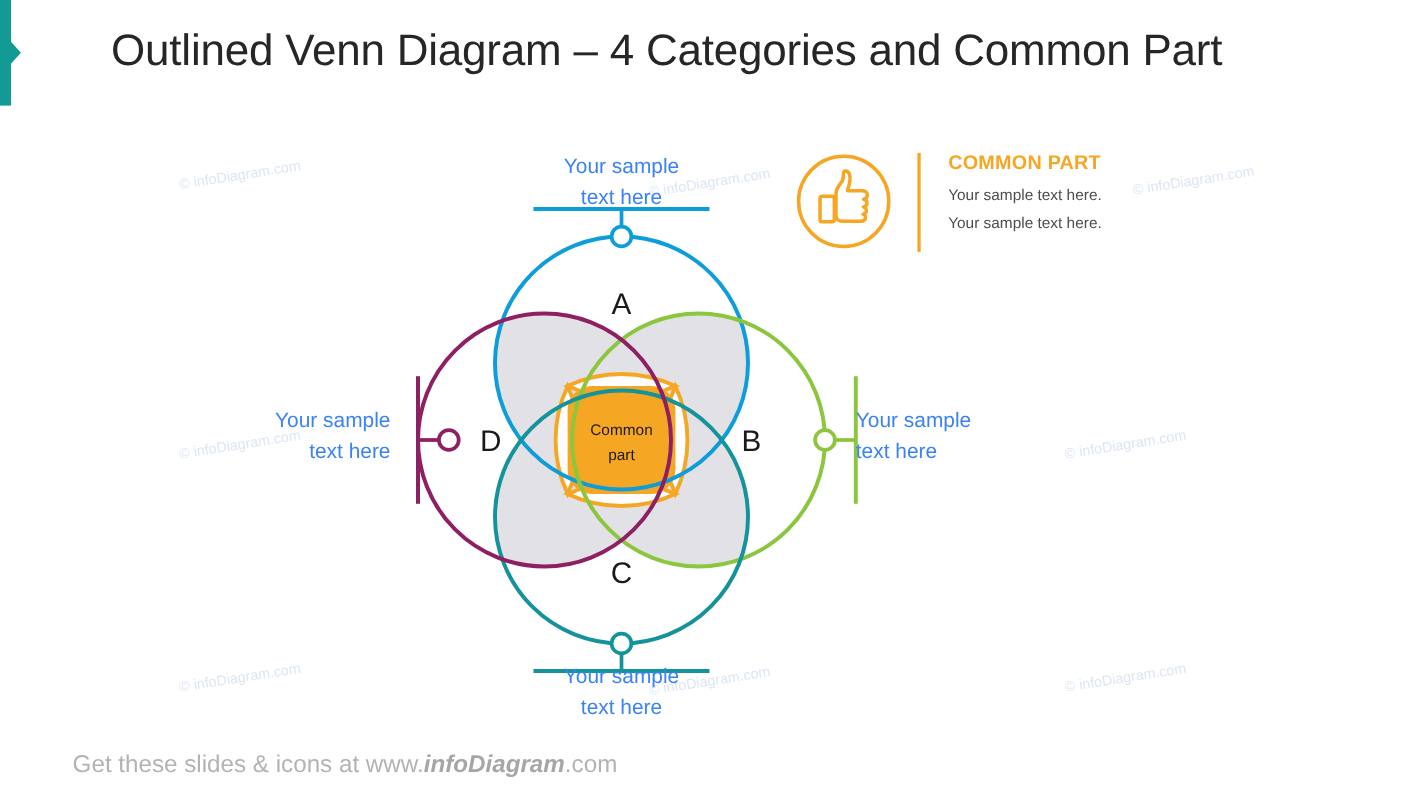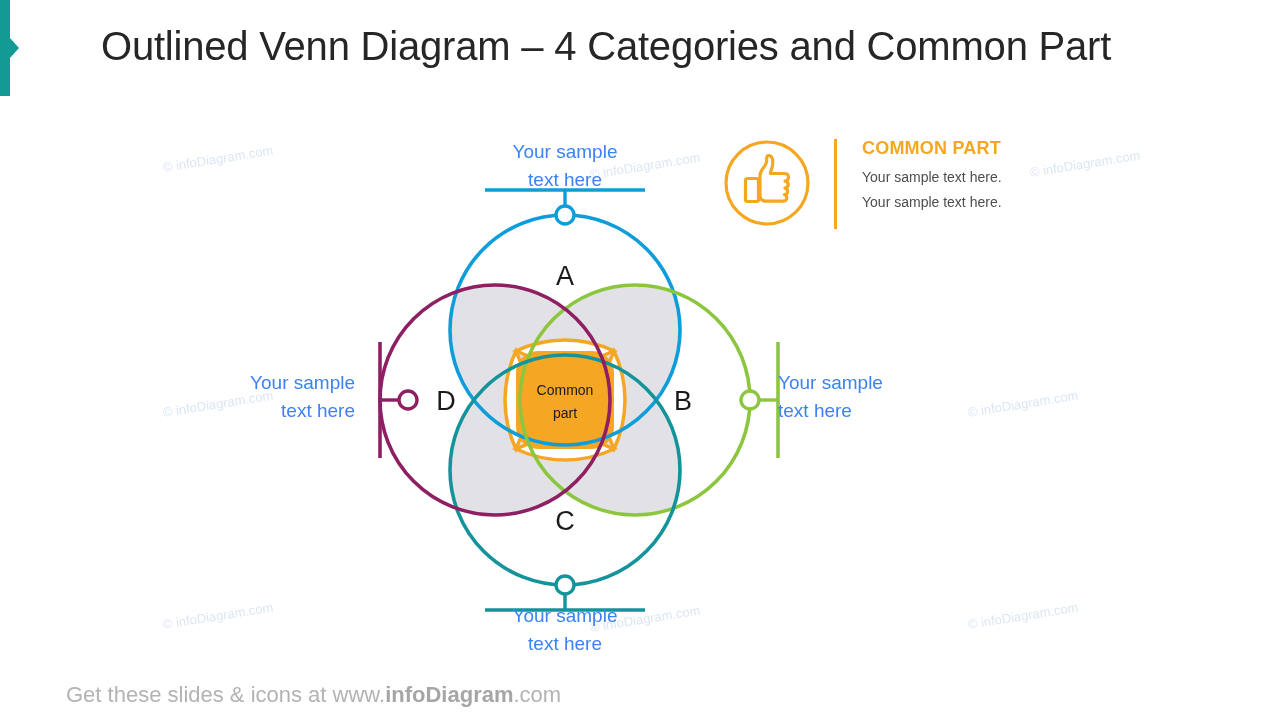--- a/index.html
+++ b/index.html
@@ -138,21 +138,21 @@
 
   
   .footer {
     position: absolute;
     left: 66px;
     top: 682px;
     font-size: 22px;
     color: #b3b3b3;
     white-space: nowrap;
   }
-  .footer b { color: #a6a6a6; font-weight: 700; }
+  .footer b { color: #a6a6a6; font-weight: 700; font-style: italic; }
 </style>
 </head>
 <body>
 
 <div class="accent-bar"></div>
 <div class="accent-notch"></div>
 
 <div class="page-title">Outlined Venn Diagram – 4 Categories and Common Part</div>
 
 <div id="watermark-layer">

